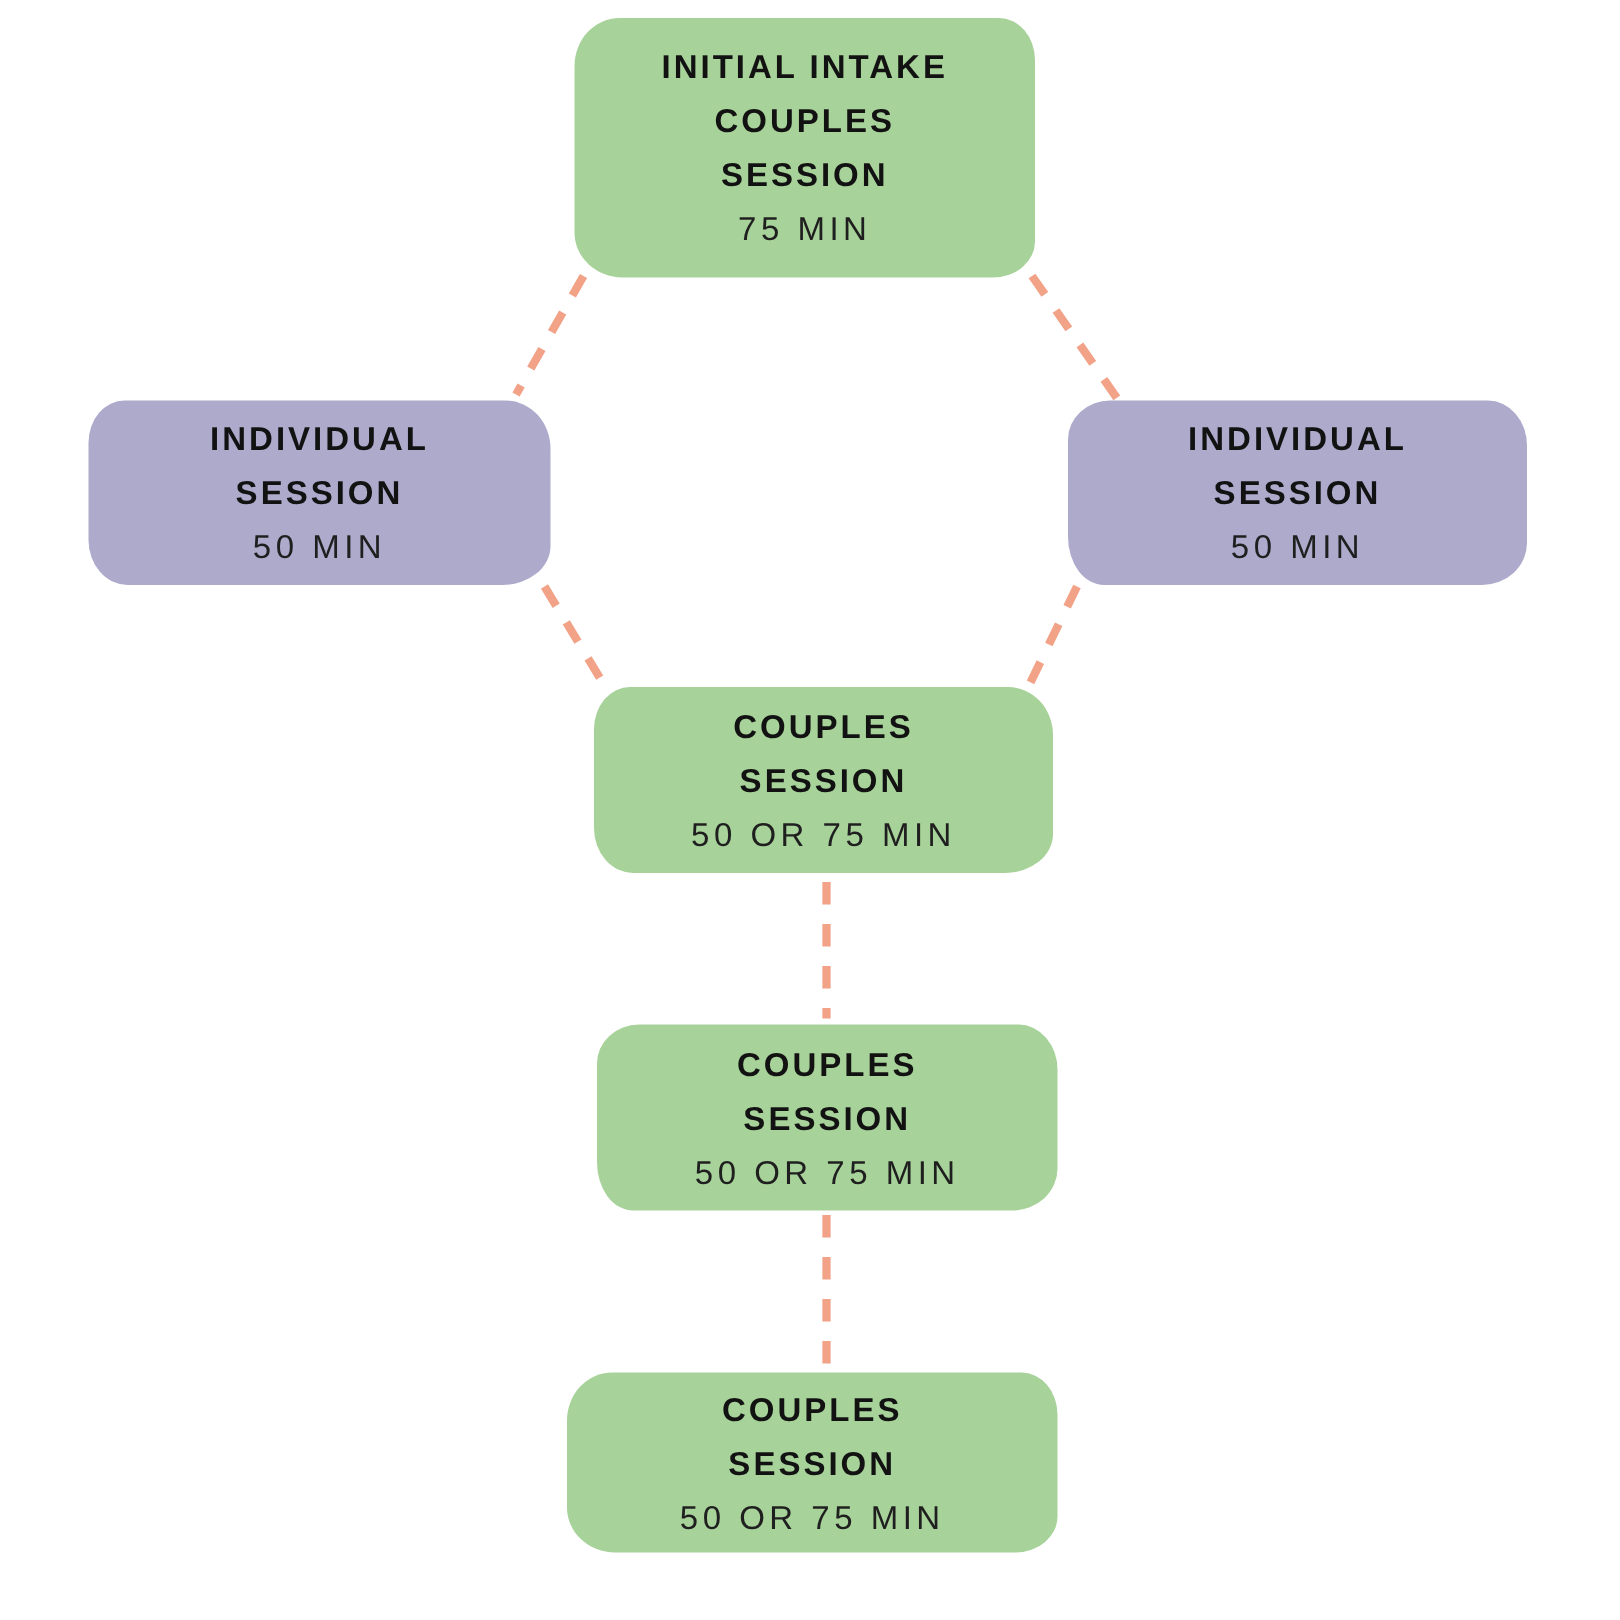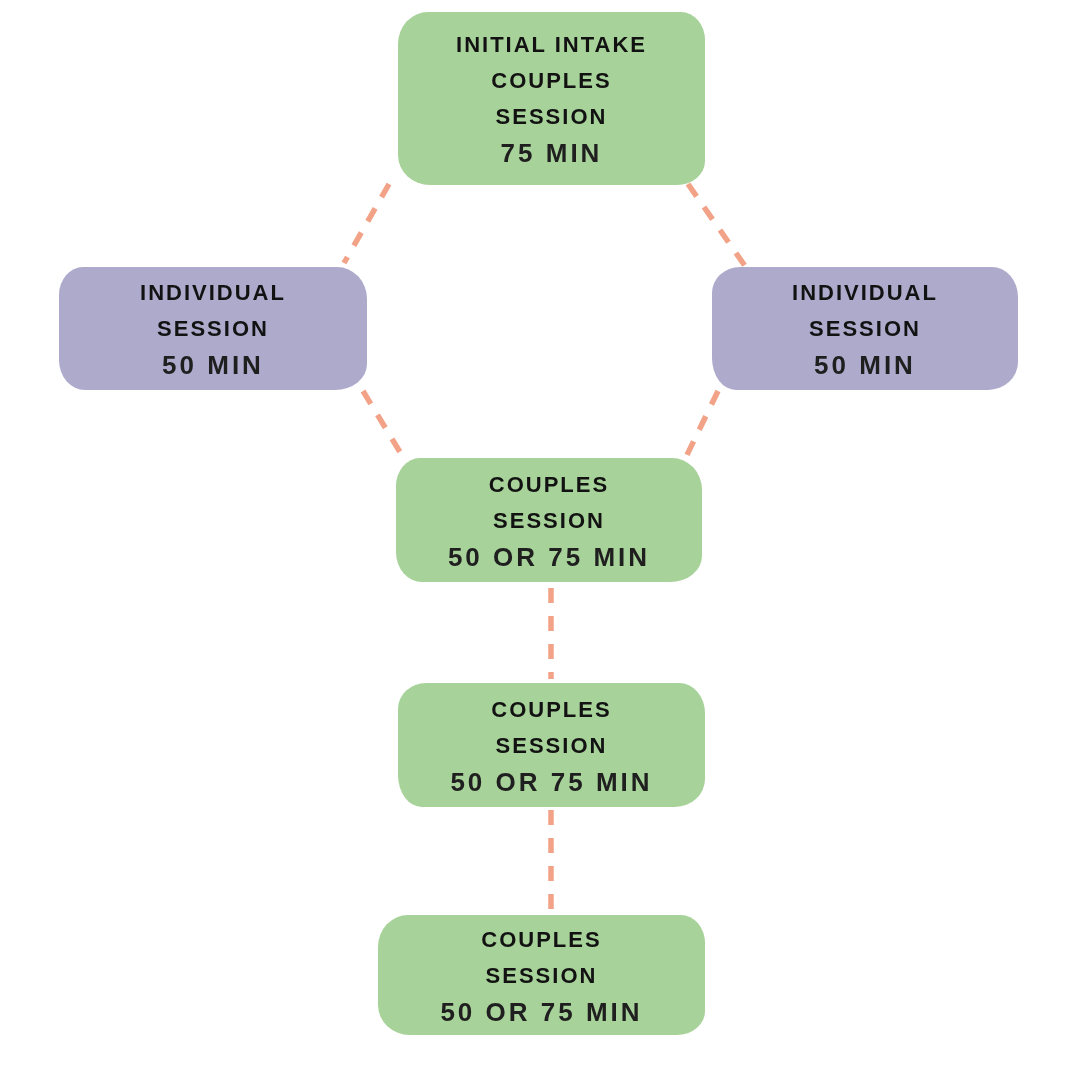--- a/index.html
+++ b/index.html
@@ -43,29 +43,29 @@
   .node.r2 { border-radius: 24px 30px 32px 26px / 28px 32px 26px 30px; }
   .node.r3 { border-radius: 28px 26px 30px 24px / 26px 30px 28px 32px; }
   .node-title {
     font-size: 22px;
     font-weight: 700;
     letter-spacing: 2px;
     line-height: 36px;
     white-space: pre-line;
   }
   .node-duration {
-    font-size: 26px;
-    font-weight: 700;
+    font-size: 22px;
+    font-weight: 400;
     letter-spacing: 3px;
     line-height: 34px;
     margin-top: 1px;
     color: #1f1f1f;
   }
   
-  .node-intake           { left: 398px; top: 12px;  width: 307px; height: 173px; }
+  .node-intake           { left: 383px; top: 12px;  width: 307px; height: 173px; }
   .node-individual-left  { left: 59px;  top: 267px; width: 308px; height: 123px; }
   .node-individual-right { left: 712px; top: 267px; width: 306px; height: 123px; }
   .node-couples-1        { left: 396px; top: 458px; width: 306px; height: 124px; }
   .node-couples-2        { left: 398px; top: 683px; width: 307px; height: 124px; }
   .node-couples-3        { left: 378px; top: 915px; width: 327px; height: 120px; }
 </style>
 </head>
 <body>
 
 <div class="canvas">

